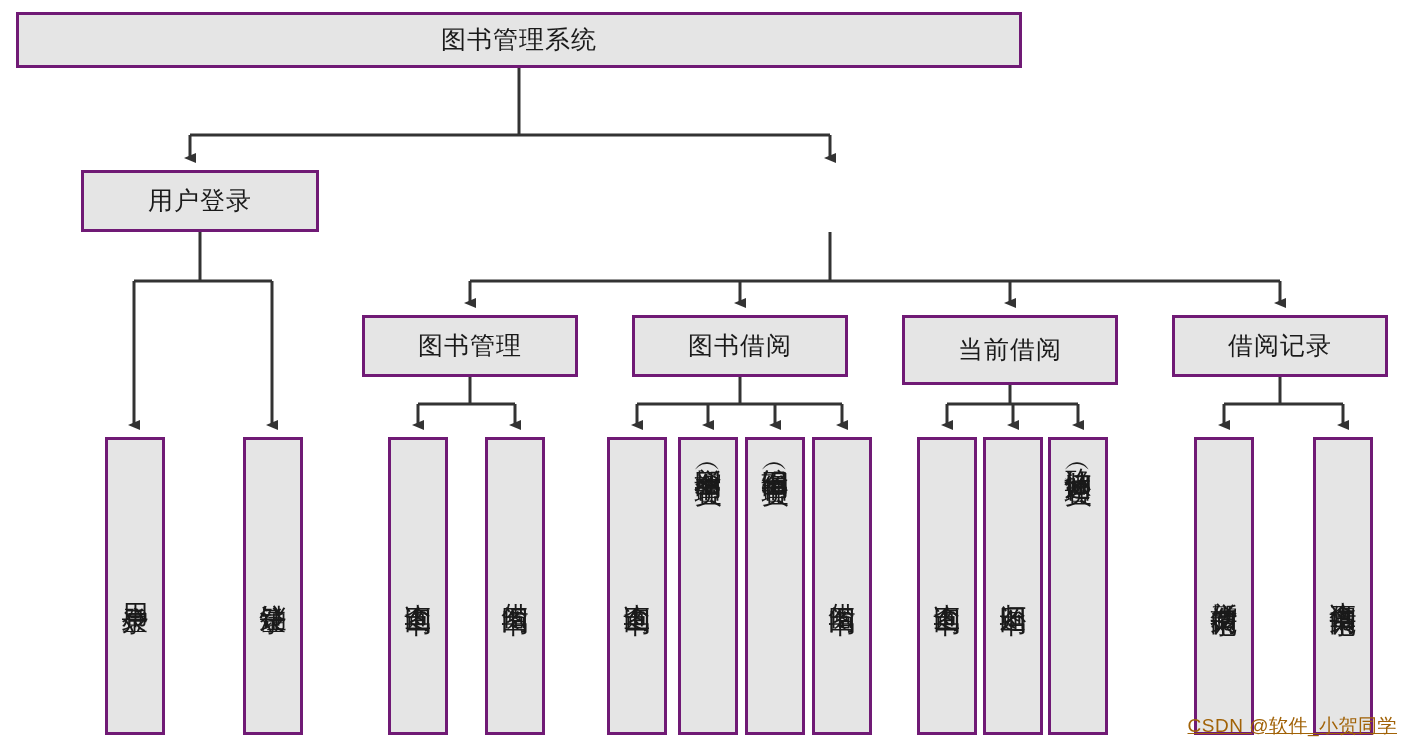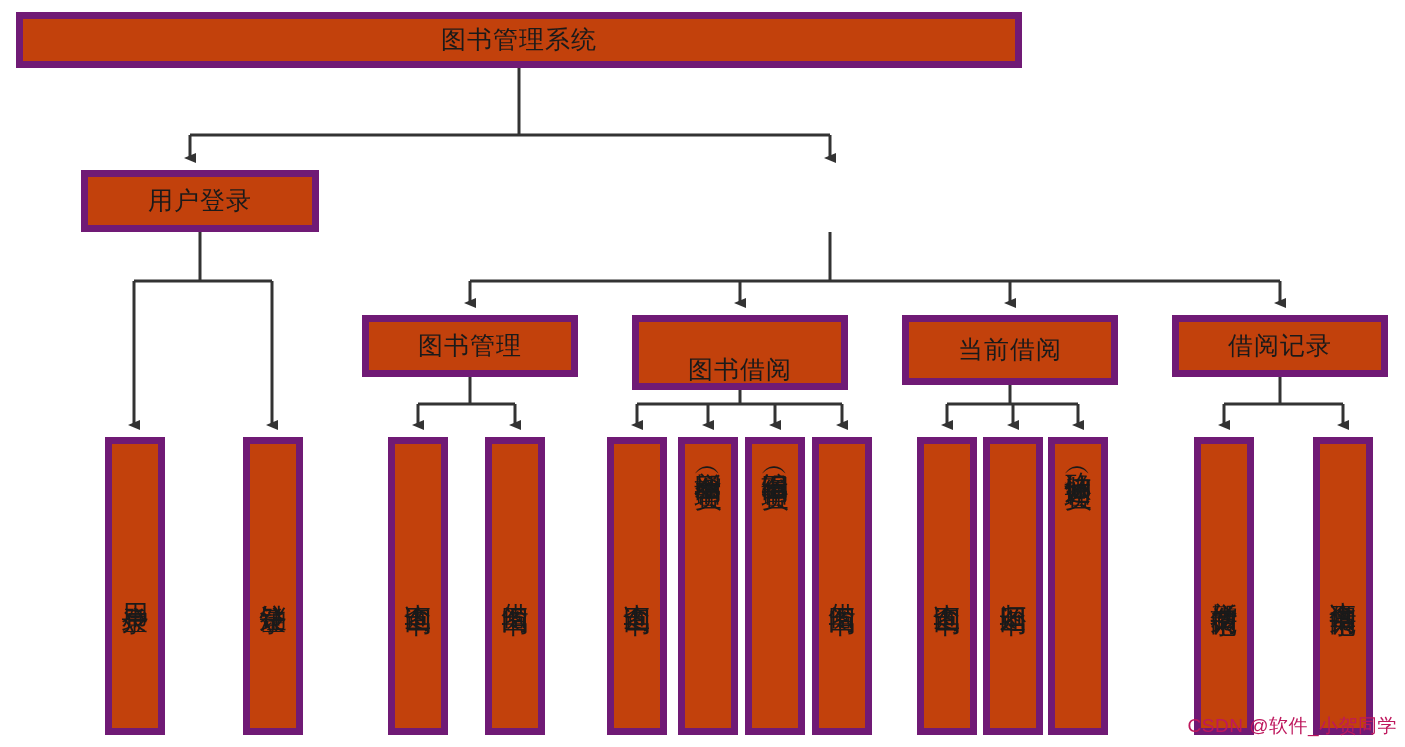--- a/index.html
+++ b/index.html
@@ -21,22 +21,22 @@
     position: absolute;
     left: 0;
     top: 0;
     width: 1405px;
     height: 747px;
     pointer-events: none;
   }
   .node {
     position: absolute;
     box-sizing: border-box;
-    border: 7px solid #701a75;
-    background: #c2410c;
+    border: 3px solid #701a75;
+    background: #e5e5e5;
     display: flex;
     align-items: center;
     justify-content: center;
     color: #1a1a1a;
   }
   .node-h {
     font-size: 25px;
     letter-spacing: 1px;
     line-height: 1.1;
     white-space: nowrap;
@@ -56,23 +56,24 @@
   }
   .node-v.center-text {
     align-items: center;
     padding-top: 0;
   }
   #watermark {
     position: absolute;
     right: 8px;
     bottom: 8px;
     font-size: 19px;
-    color: #be185d;
+    color: #a16207;
     letter-spacing: 0.5px;
     white-space: nowrap;
+    text-decoration: underline;
   }
 </style>
 </head>
 <body>
 
 <div id="canvas">
 
   <svg id="wires" viewBox="0 0 1405 747">
     <defs>
       <marker id="arrow" markerWidth="12" markerHeight="12" refX="5" refY="6" orient="auto" markerUnits="userSpaceOnUse">
@@ -127,21 +128,21 @@
     <span>图书管理系统</span>
   </div>
 
   <div class="node node-h" style="left:81px; top:170px; width:238px; height:62px;">
     <span>用户登录</span>
   </div>
 
   <div class="node node-h" style="left:362px; top:315px; width:216px; height:62px;">
     <span>图书管理</span>
   </div>
-  <div class="node node-h" style="left:632px; top:315px; width:216px; height:75px;align-items:flex-end;">
+  <div class="node node-h" style="left:632px; top:315px; width:216px; height:62px;">
     <span>图书借阅</span>
   </div>
   <div class="node node-h" style="left:902px; top:315px; width:216px; height:70px;">
     <span>当前借阅</span>
   </div>
   <div class="node node-h" style="left:1172px; top:315px; width:216px; height:62px;">
     <span>借阅记录</span>
   </div>
 
   <div class="node node-v center-text" style="left:105px; top:437px; width:60px; height:298px;">

